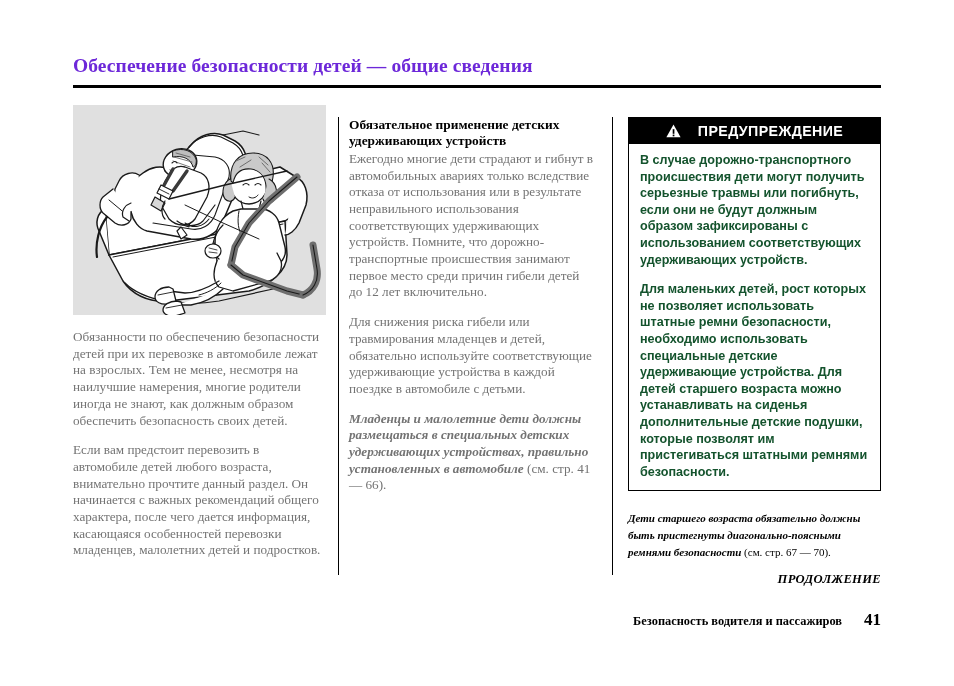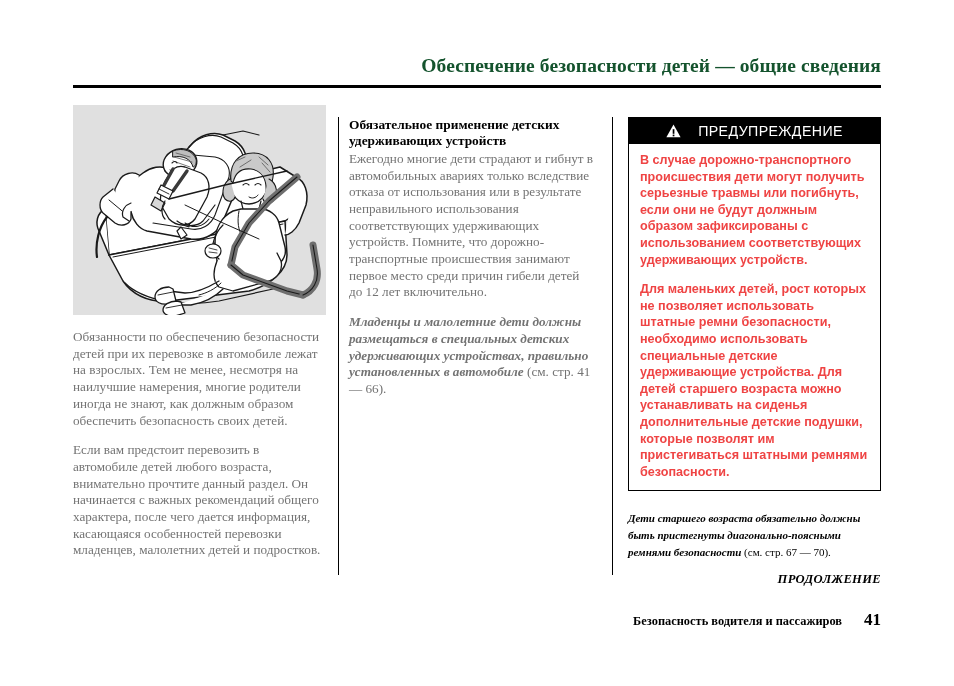--- a/index.html
+++ b/index.html
@@ -21,23 +21,23 @@
     position: absolute;
     left: 73px;
     top: 55px;
     width: 808px;
   }
   #page-header .title {
     font-family: "Liberation Serif", "DejaVu Serif", serif;
     font-weight: bold;
     font-size: 19.5px;
     letter-spacing: 0.1px;
-    text-align: right;
+    text-align: left;
     line-height: 1.1;
-    color: #14532d;
+    color: #6d28d9;
   }
   #page-header .rule {
     margin-top: 9px;
     height: 3px;
     background: #000;
     width: 100%;
   }
 
   
   .col {
@@ -103,33 +103,33 @@
     background: #000;
     color: #fff;
     height: 26px;
     display: flex;
     align-items: center;
     justify-content: center;
     gap: 7px;
   }
   #warning-head .wtitle {
     font-family: "Liberation Sans", "DejaVu Sans", sans-serif;
-    font-weight: normal;
+    font-weight: bold;
     font-size: 14.2px;
     letter-spacing: 0.4px;
     padding-left: 10px;
   }
   #warn-triangle { display: block; }
   #warning-body {
     padding: 8px 11px 10px 11px;
     font-family: "Liberation Sans", "DejaVu Sans", sans-serif;
     font-weight: bold;
     font-size: 12.6px;
     line-height: 16.6px;
-    color: #ef4444;
+    color: #14532d;
   }
   #warning-body p { margin: 0 0 13px 0; }
   #warning-body p:last-child { margin-bottom: 0; }
 
   #right-after {
     margin-top: 19px;
     font-family: "Liberation Serif", "DejaVu Serif", serif;
     font-size: 11px;
     line-height: 17px;
   }
@@ -302,20 +302,21 @@
   <div class="body-text" id="left-body">
     <p>Обязанности по обеспечению безопасности детей при их перевозке в автомобиле лежат на взрослых. Тем не менее, несмотря на наилучшие намерения, многие родители иногда не знают, как должным образом обеспечить безопасность своих детей.</p>
     <p>Если вам предстоит перевозить в автомобиле детей любого возраста, внимательно прочтите данный раздел. Он начинается с важных рекомендаций общего характера, после чего дается информация, касающаяся особенностей перевозки младенцев, малолетних детей и подростков.</p>
   </div>
 </div>
 
 <div class="col" id="col-mid">
   <div class="subhead">Обязательное применение детских удерживающих устройств</div>
   <div class="body-text">
     <p>Ежегодно многие дети страдают и гибнут в автомобильных авариях только вследствие отказа от использования или в результате неправильного использования соответствующих удерживающих устройств. Помните, что дорожно-транспортные происшествия занимают первое место среди причин гибели детей до 12 лет включительно.</p>
+    <p>Для снижения риска гибели или травмирования младенцев и детей, обязательно используйте соответствующие удерживающие устройства в каждой поездке в автомобиле с детьми.</p>
     <p><span class="italic-note">Младенцы и малолетние дети должны размещаться в специальных детских удерживающих устройствах, правильно установленных в автомобиле</span><span class="plain"> (см. стр. 41 — 66).</span></p>
   </div>
 </div>
 
 <div class="col" id="col-right">
 
   <div id="warning-box">
     <div id="warning-head">
       <svg id="warn-triangle" width="15" height="14" viewBox="0 0 15 14">
         <path d="M7.5 0.4 L14.6 13.3 L0.4 13.3 Z" fill="#ffffff"></path>

